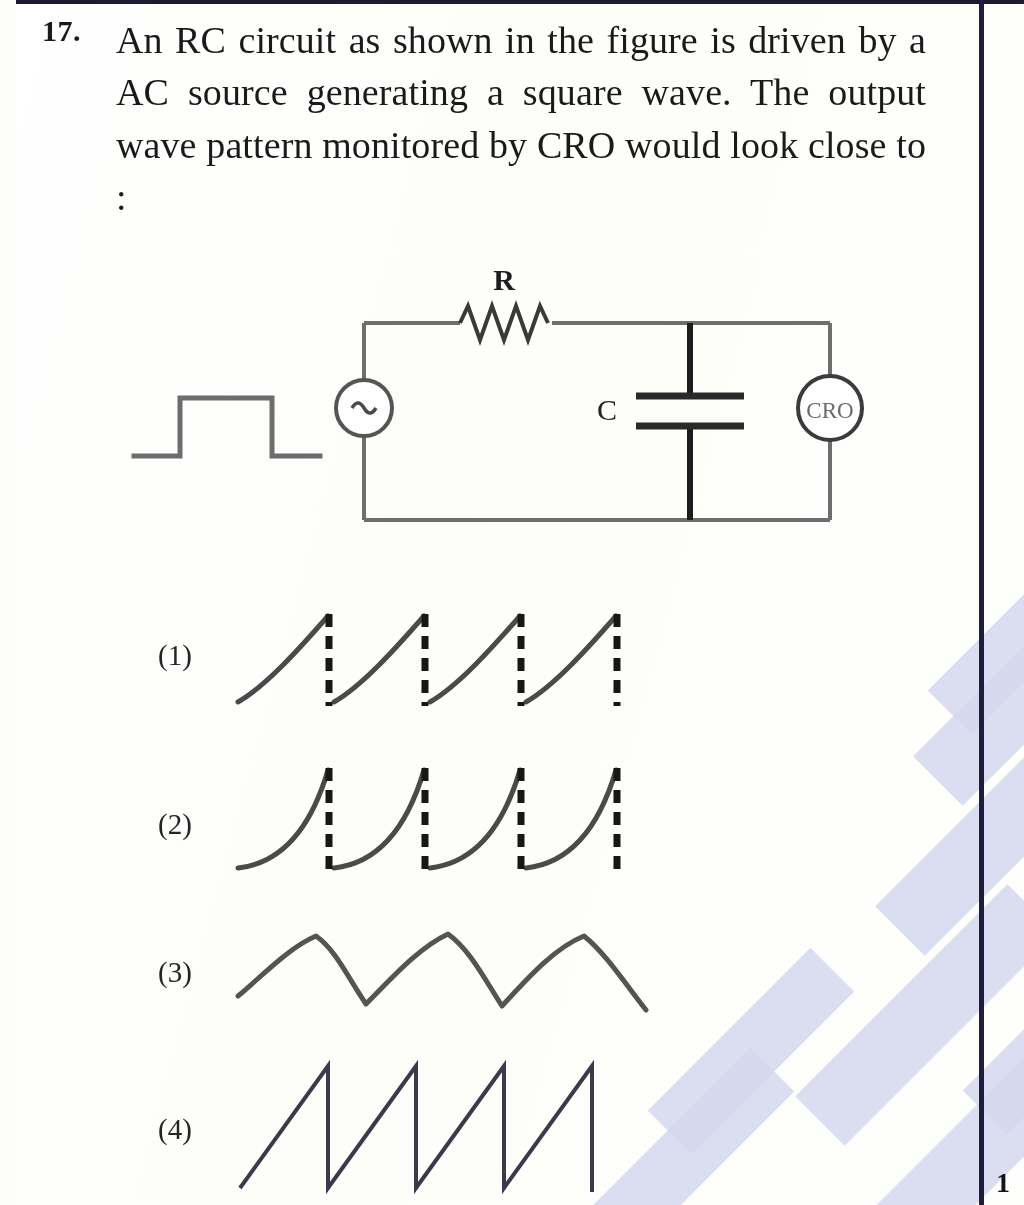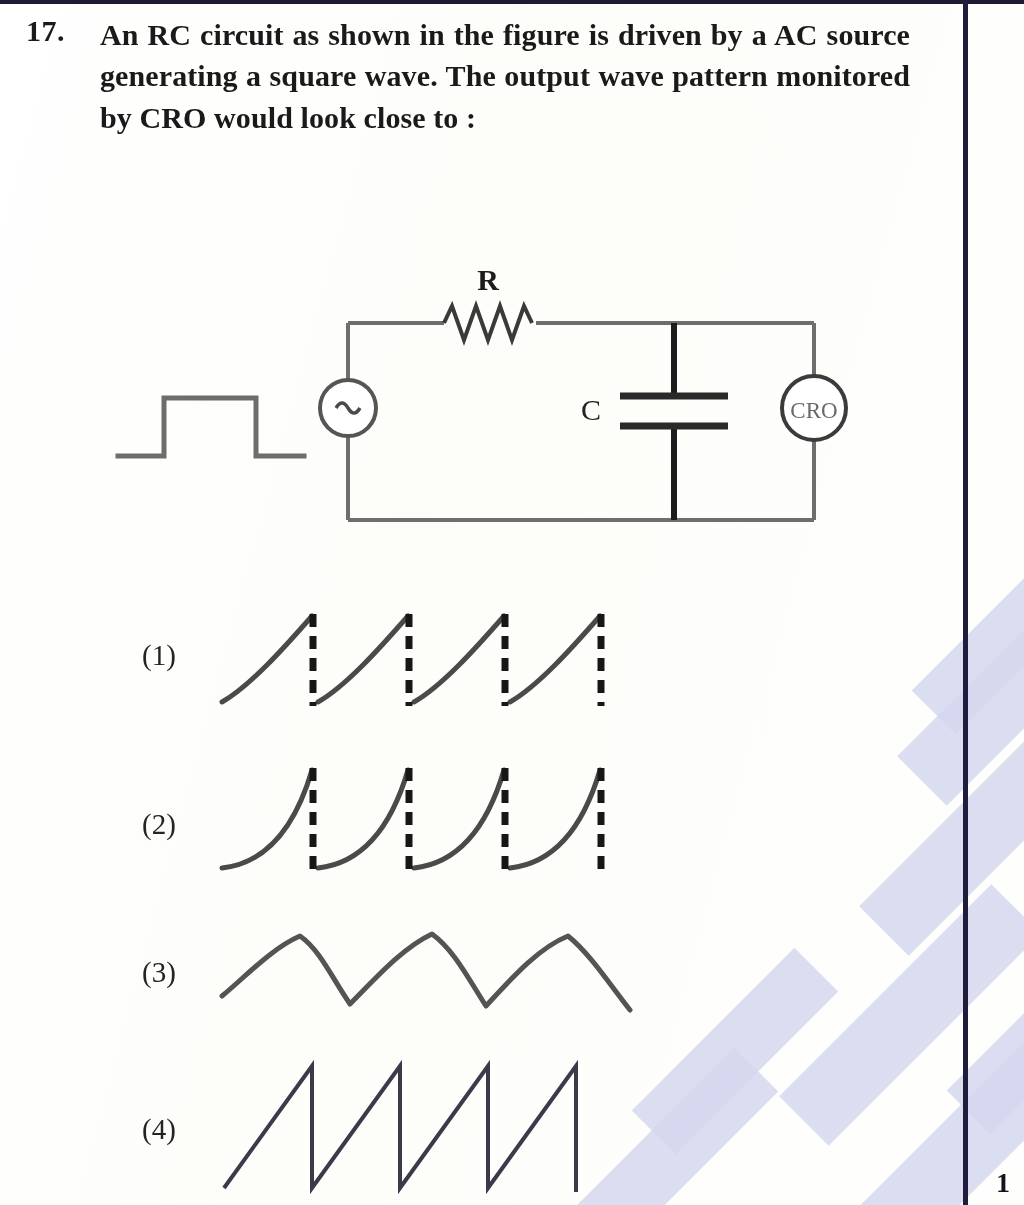--- a/index.html
+++ b/index.html
@@ -7,20 +7,21 @@
     width:1024px;height:1205px;
     background:#fdfdfb;
     font-family:"Liberation Serif", serif;
     overflow:hidden;
     position:relative;
   }
   #page{
     position:absolute;inset:0;
     background:#737373;
     overflow:hidden;
+    margin-left:16px;
   }
   
   .paper-tint{
     position:absolute;inset:0;
     background:linear-gradient(105deg,#ffffff 0%,#fdfdfa 40%,#fefefc 100%);
     pointer-events:none;
   }
   
   .top-rule{
     position:absolute;top:0;left:0;width:1024px;height:4px;
@@ -45,21 +46,21 @@
   .q-block{
     position:absolute;left:26px;top:14px;width:920px;
   }
   .q-row{display:flex;align-items:flex-start;}
   .q-num{
     font-weight:bold;font-size:30px;color:#1a1a1a;
     width:74px;flex:0 0 74px;
     letter-spacing:.5px;
   }
   .q-text{
-    font-weight:bold;font-size:30px;line-height:1.38;
+    font-weight:normal;font-size:38px;line-height:1.38;
     color:#1a1a1a;width:810px;
     text-align:justify;
     letter-spacing:.1px;
   }
 
   
   .circuit-wrap{
     position:absolute;left:96px;top:258px;width:790px;height:300px;
   }
 

